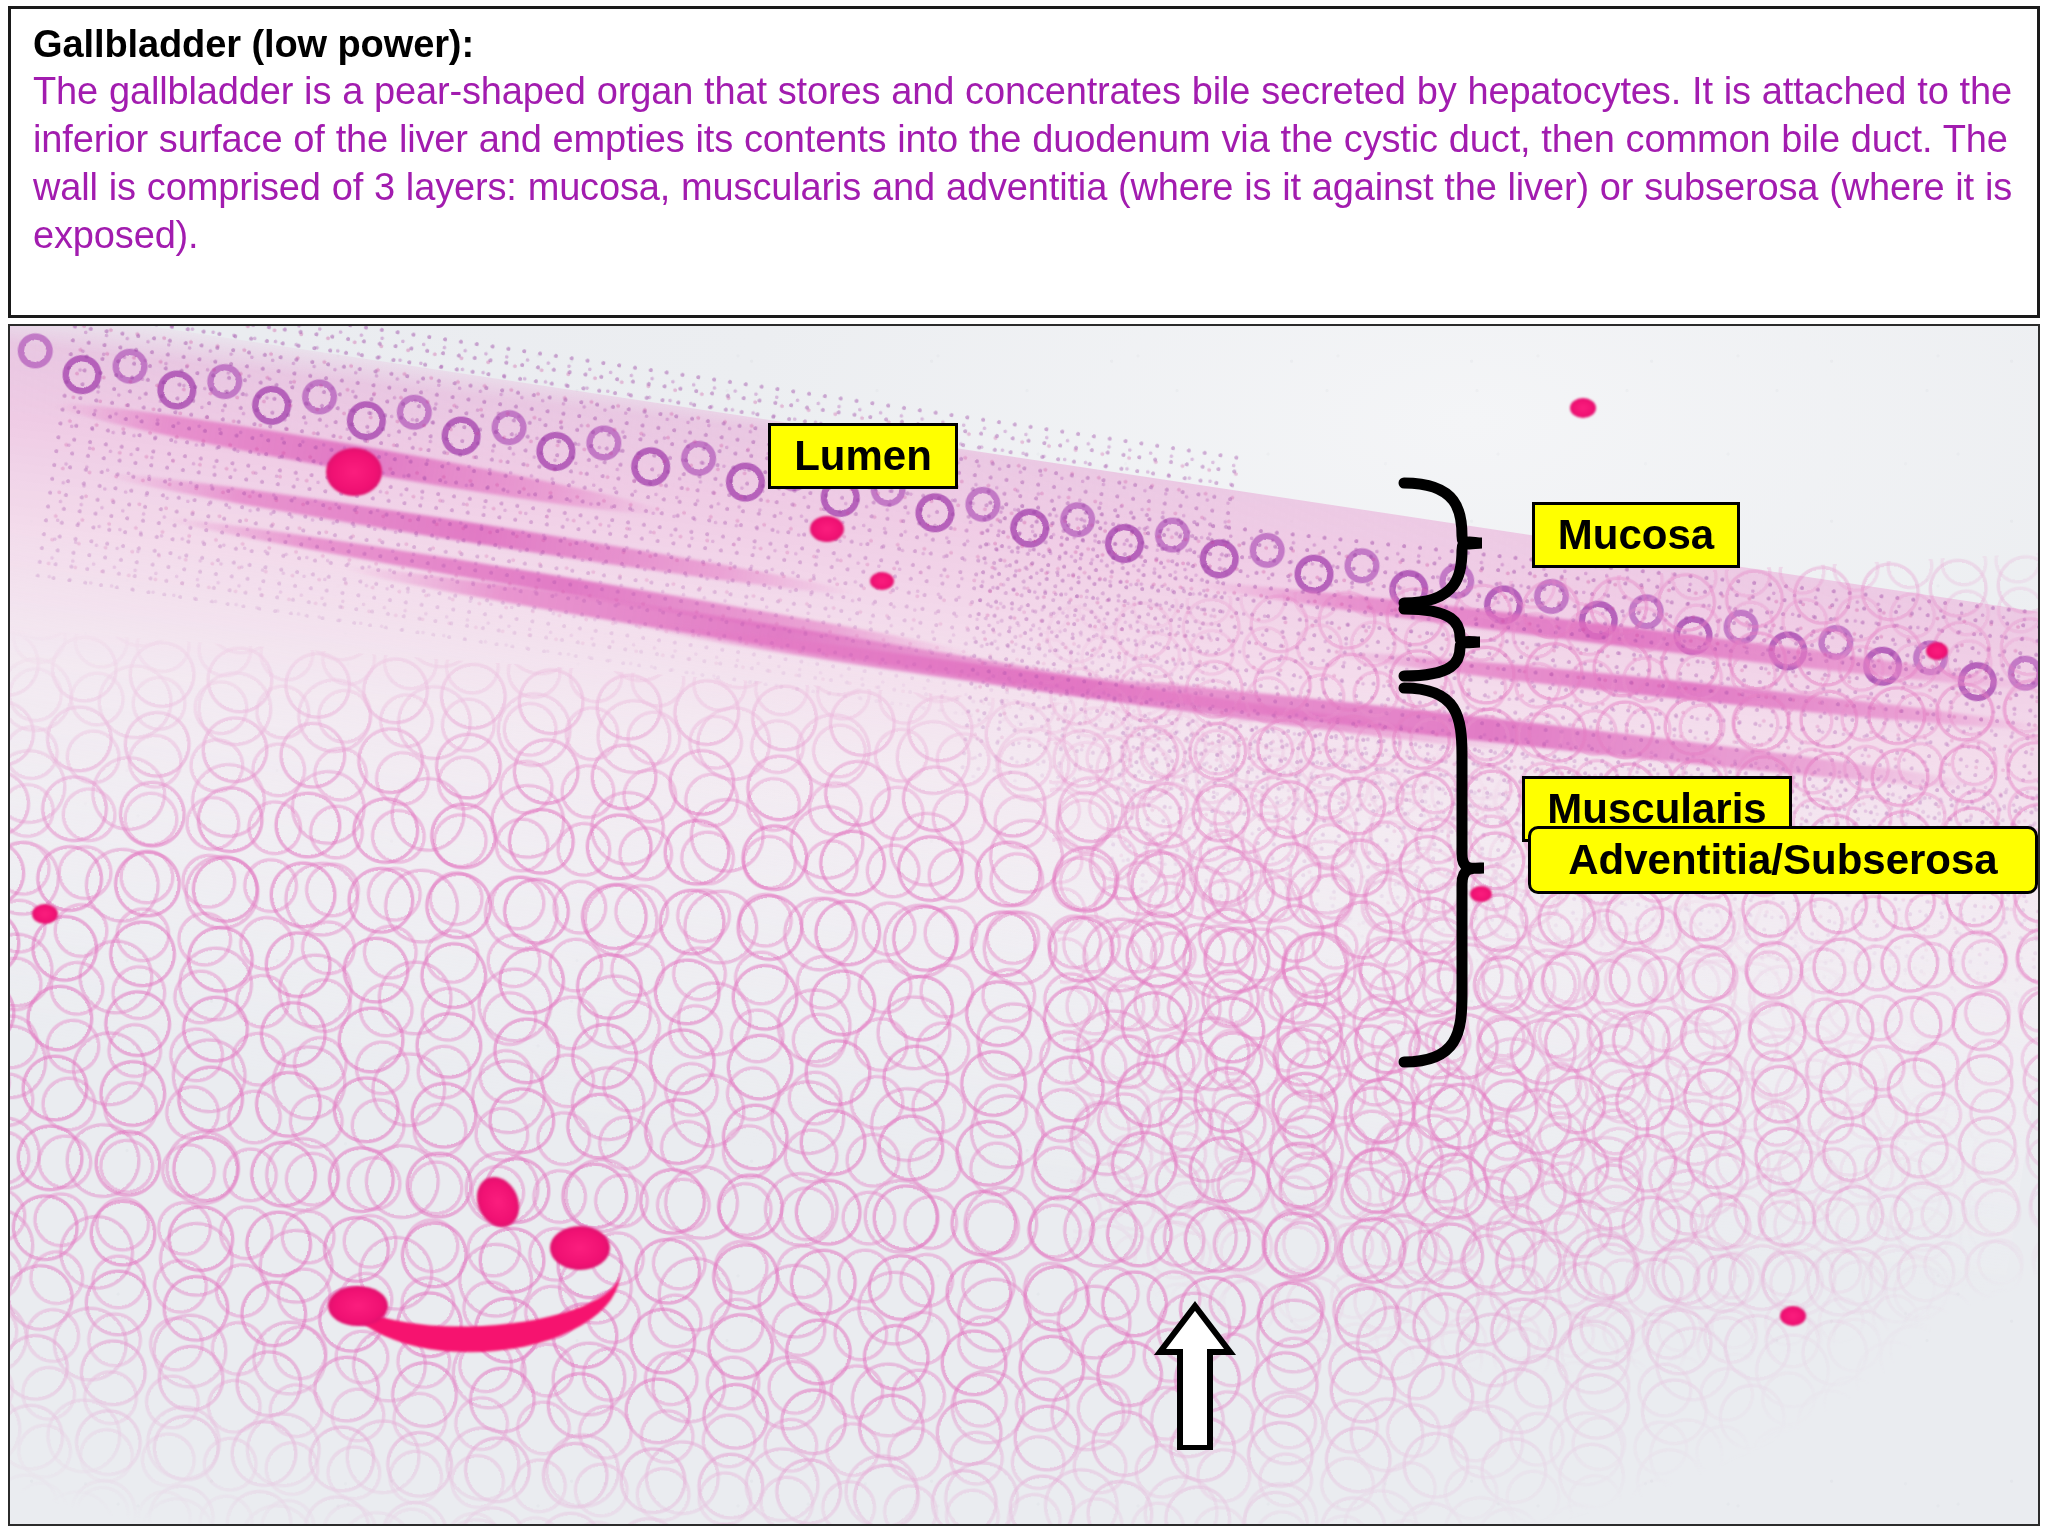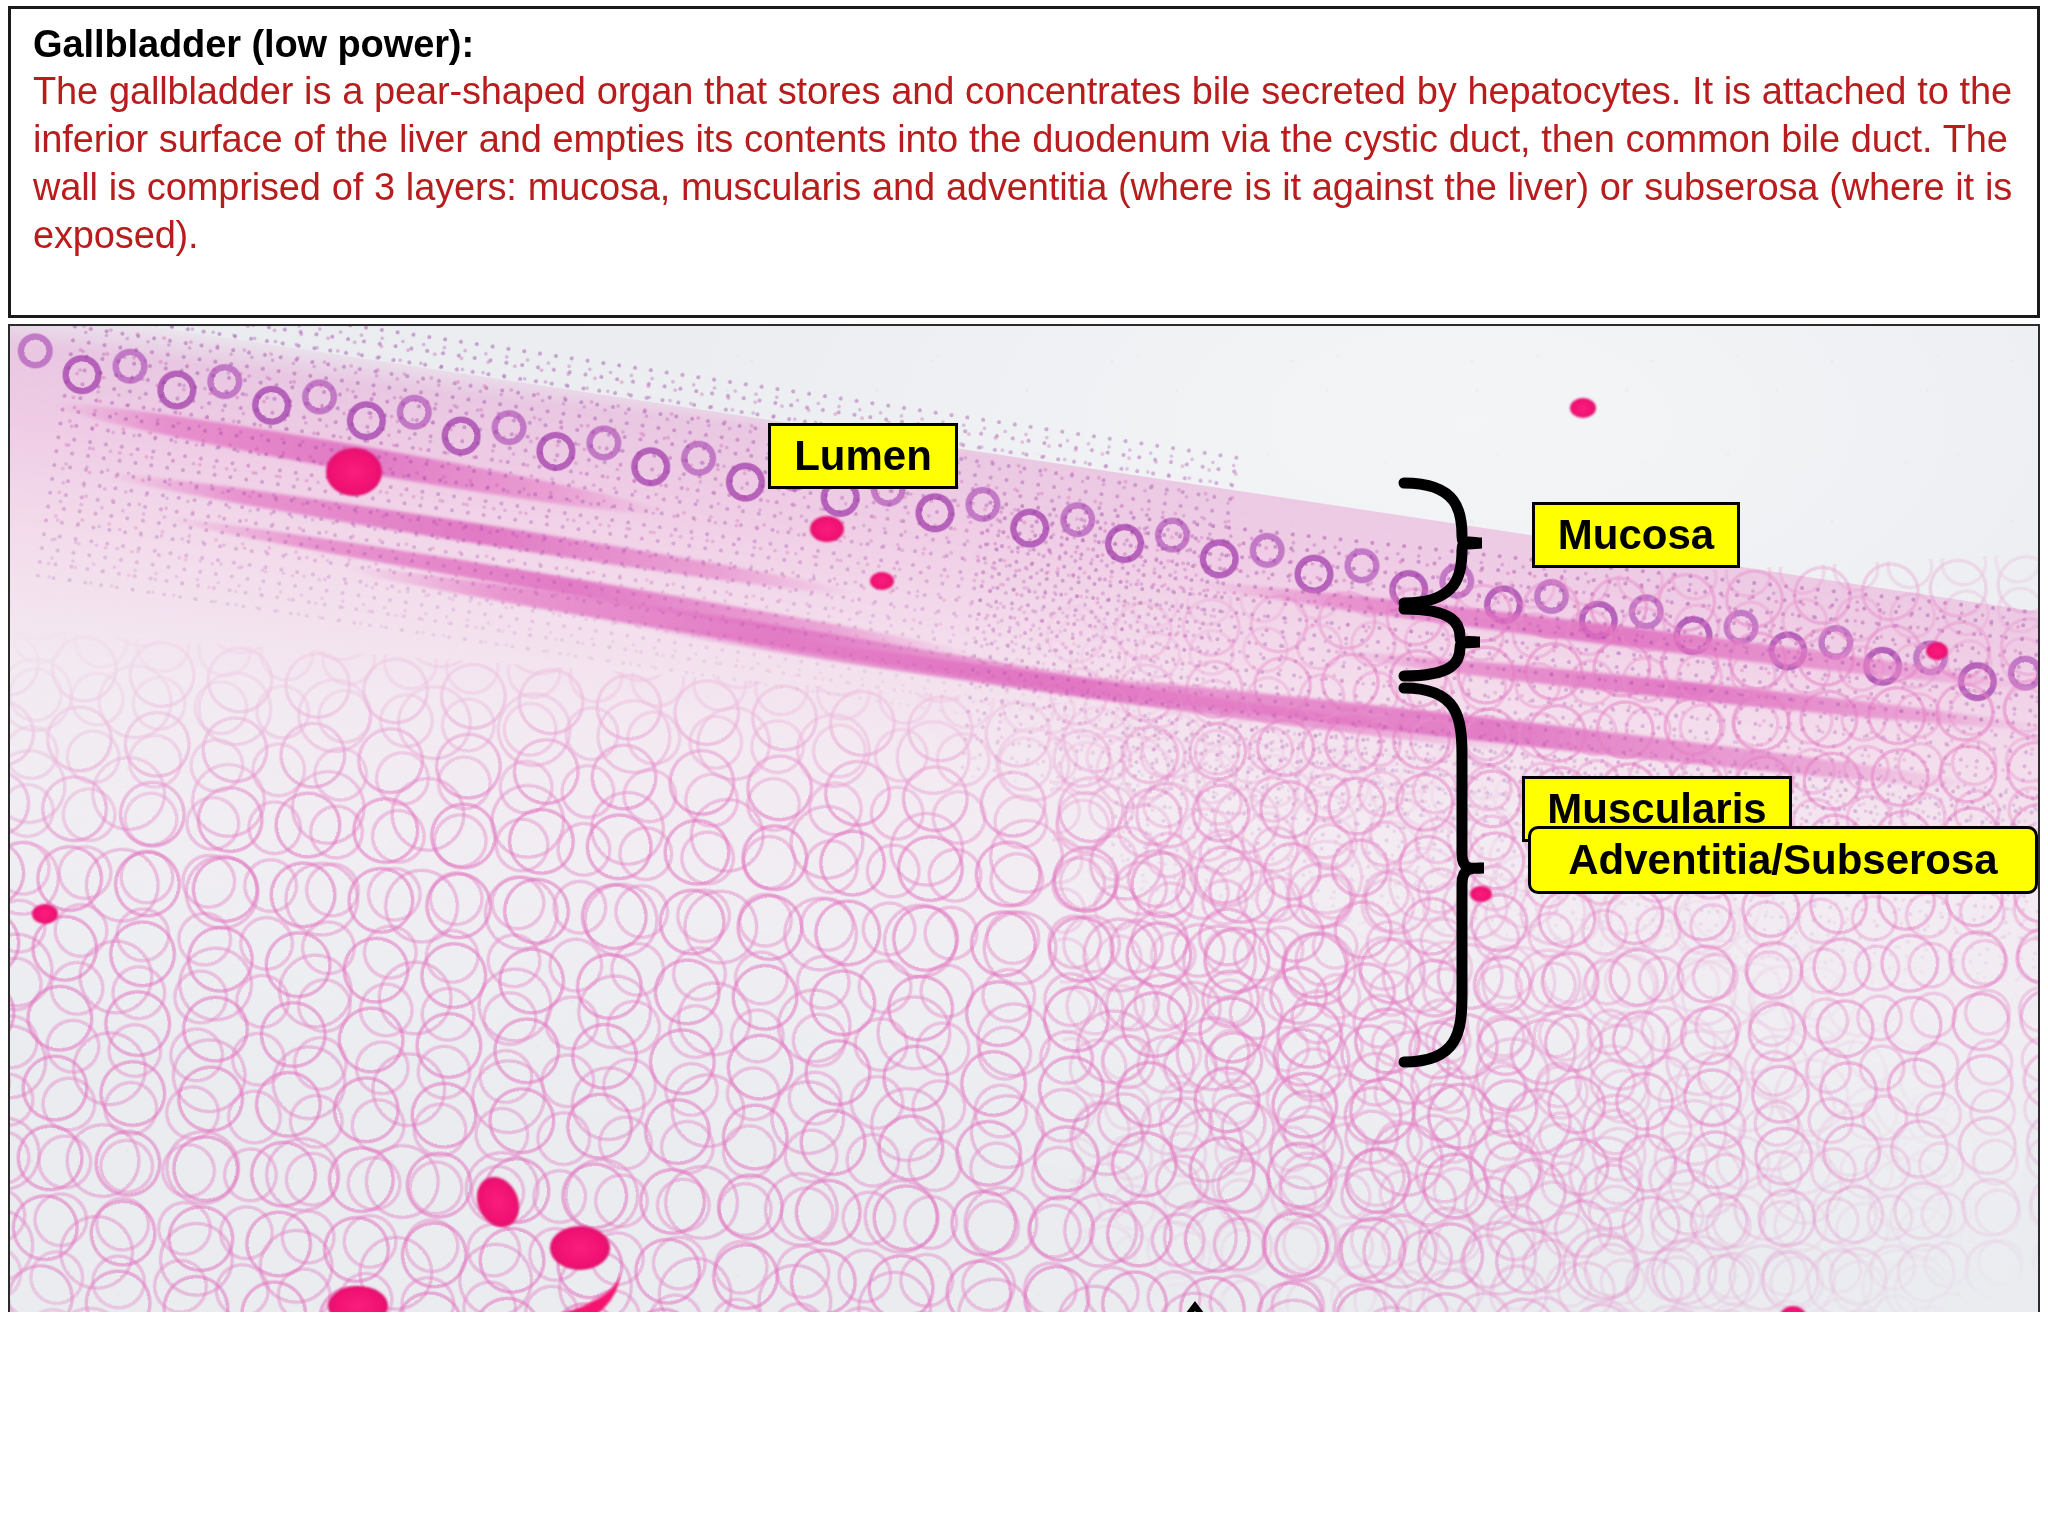--- a/index.html
+++ b/index.html
@@ -4,21 +4,21 @@
 <style>
   html, body {
     margin: 0;
     padding: 0;
     background: #ffffff;
     font-family: "Liberation Sans", sans-serif;
   }
   #page {
     position: relative;
     width: 2048px;
-    height: 1312px;
+    height: 1533px;
     overflow: hidden;
     background: #ffffff;
   }
 
   
   #text-panel {
     position: absolute;
     left: 8px;
     top: 6px;
     width: 2032px;
@@ -30,21 +30,21 @@
   }
   #panel-title {
     font-size: 38px;
     font-weight: bold;
     color: #000000;
     line-height: 1.24;
     letter-spacing: -0.1px;
   }
   #panel-body {
     font-size: 38px;
-    color: #b91c1c;
+    color: #a21caf;
     line-height: 1.26;
     letter-spacing: -0.15px;
     word-spacing: 0.5px;
   }
 
   
   #micrograph {
     position: absolute;
     left: 8px;
     top: 324px;

